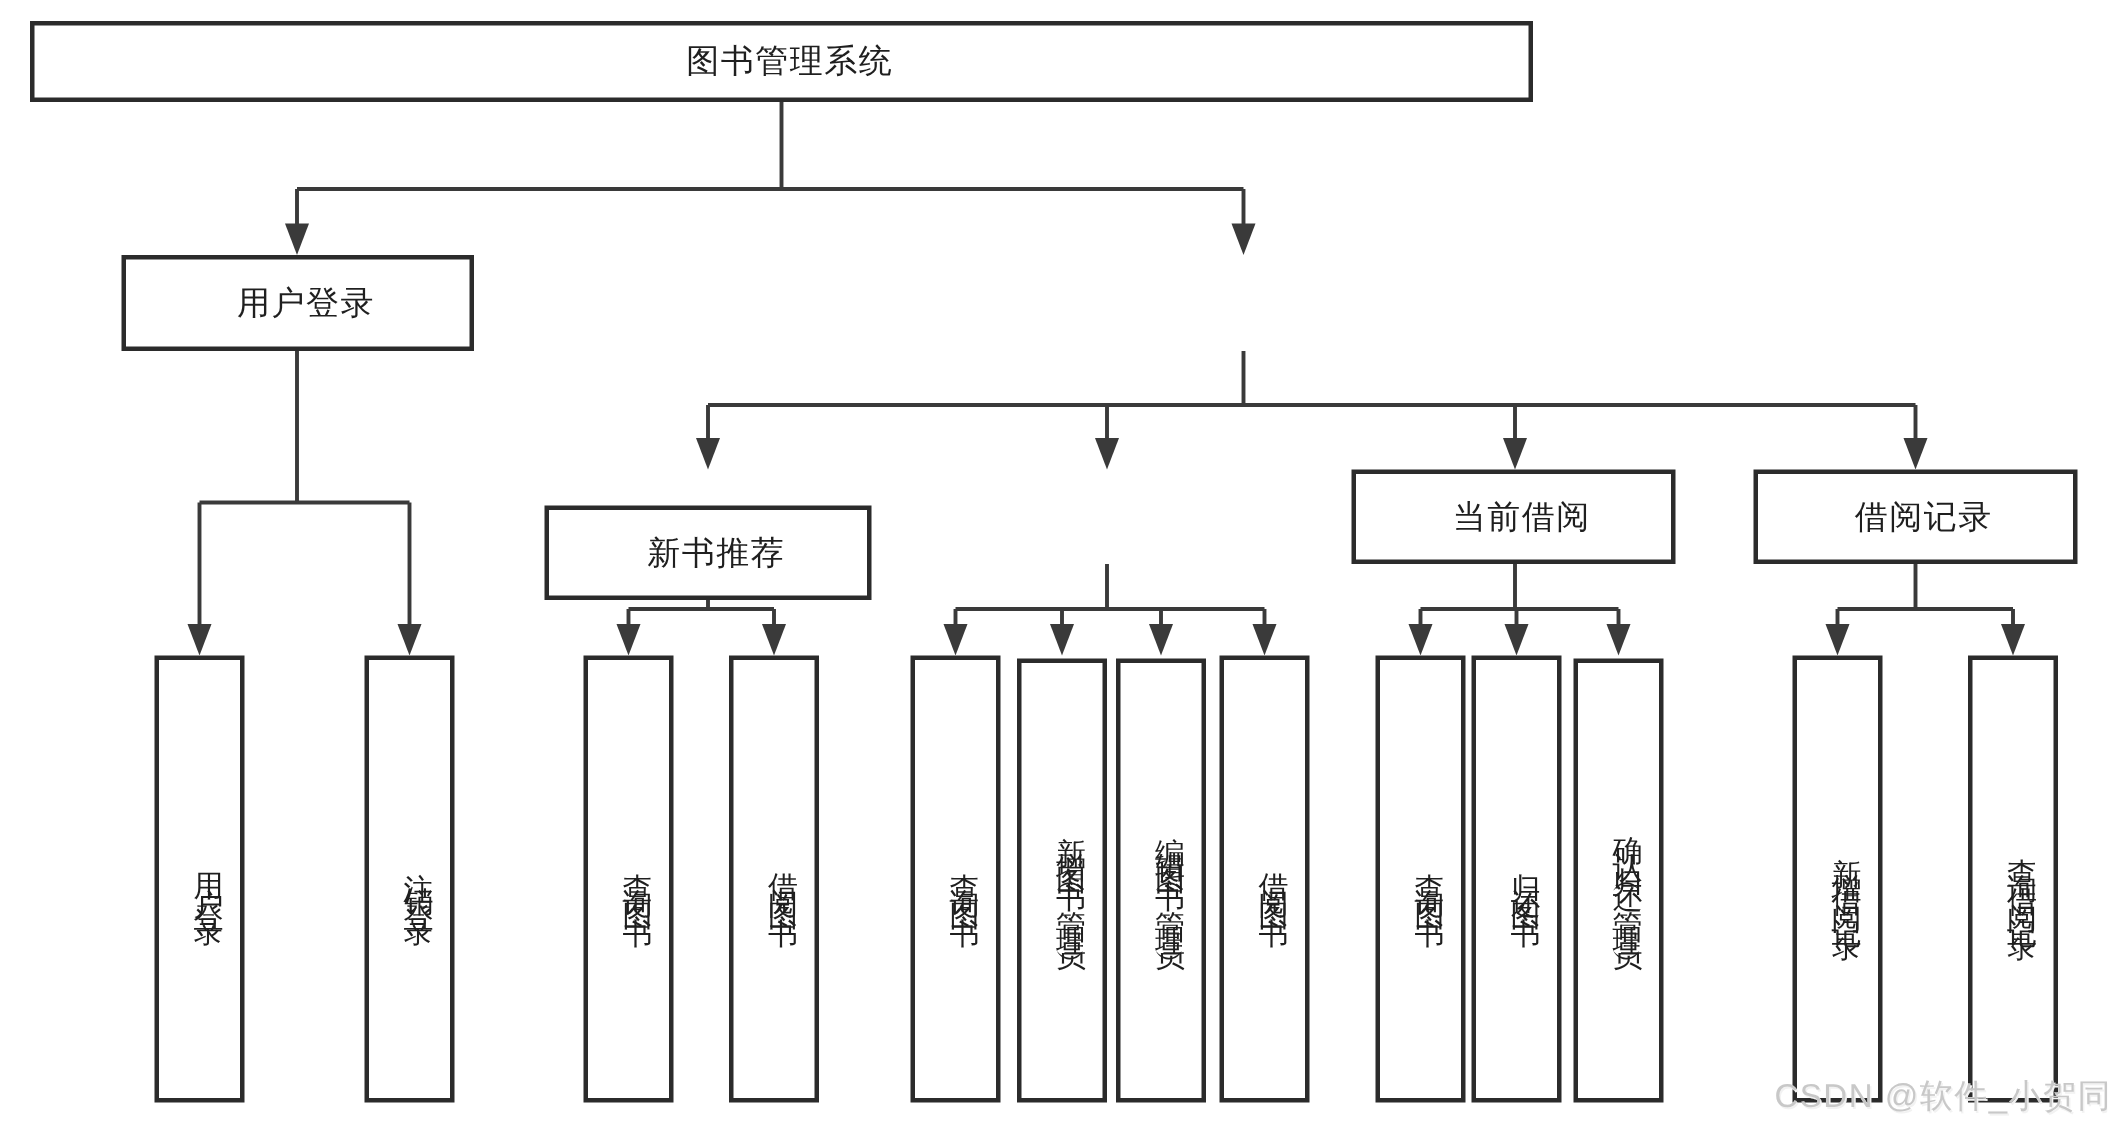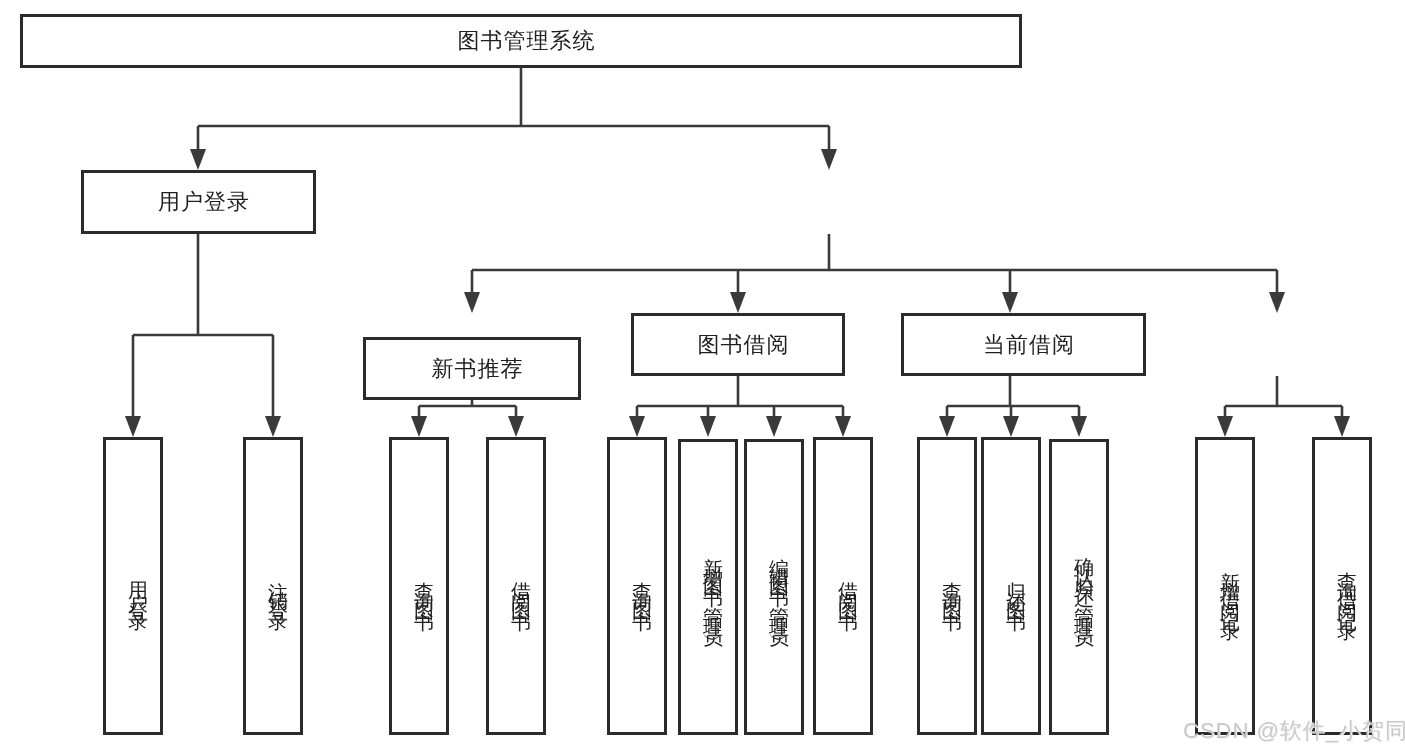--- a/index.html
+++ b/index.html
@@ -119,22 +119,22 @@
       <polygon class="arrowhead" points="1225,437 1217,416 1233,416"></polygon>
       <polygon class="arrowhead" points="1342,437 1334,416 1350,416"></polygon>
     </g>
   </svg>
 
   <div class="box" style="left:20px; top:14px; width:1002px; height:54px;">图书管理系统</div>
 
   <div class="box" style="left:81px; top:170px; width:235px; height:64px;">用户登录</div>
 
   <div class="box" style="left:363px; top:313px; width:218px; height:63px;margin-top:24px;">新书推荐</div>
-  <div class="box" style="left:631px; top:313px; width:214px; height:63px;">图书借阅</div>
-  <div class="box" style="left:901px; top:313px; width:245px; height:63px;">当前借阅</div>
+  <div class="box" style="left:901px; top:313px; width:216px; height:63px;">当前借阅</div>
+  <div class="box" style="left:1169px; top:313px; width:216px; height:63px;">借阅记录</div>
 
   <div class="box vbox" style="left:103px; top:437px; width:60px; height:298px;">用户登录</div>
   <div class="box vbox" style="left:243px; top:437px; width:60px; height:298px;">注销登录</div>
 
   <div class="box vbox" style="left:389px; top:437px; width:60px; height:298px;">查询图书</div>
   <div class="box vbox" style="left:486px; top:437px; width:60px; height:298px;">借阅图书</div>
 
   <div class="box vbox" style="left:607px; top:437px; width:60px; height:298px;">查询图书</div>
   <div class="box vbox" style="left:678px; top:439px; width:60px; height:296px;">新增图书（管理员）</div>
   <div class="box vbox" style="left:744px; top:439px; width:60px; height:296px;">编辑图书（管理员）</div>

